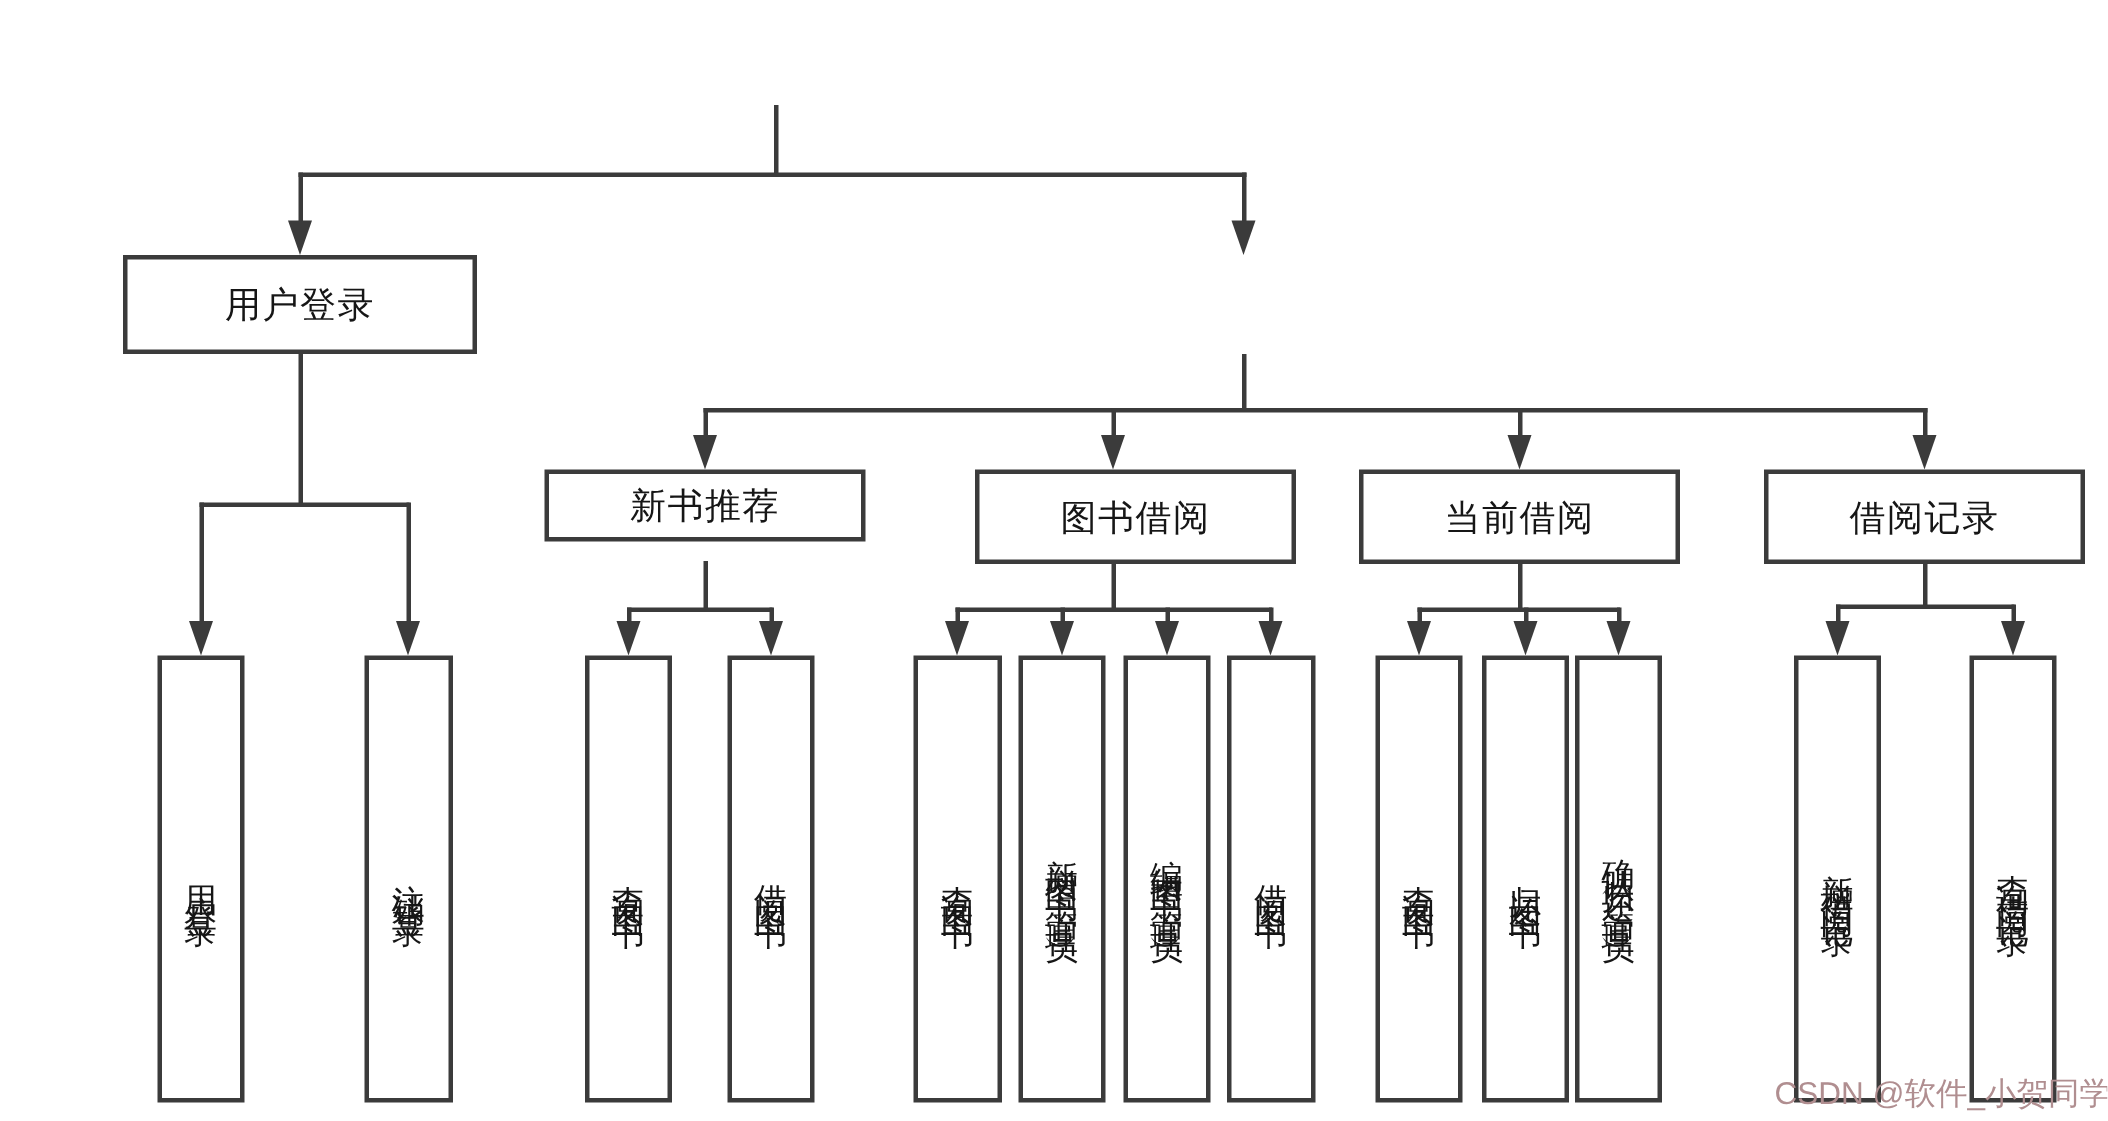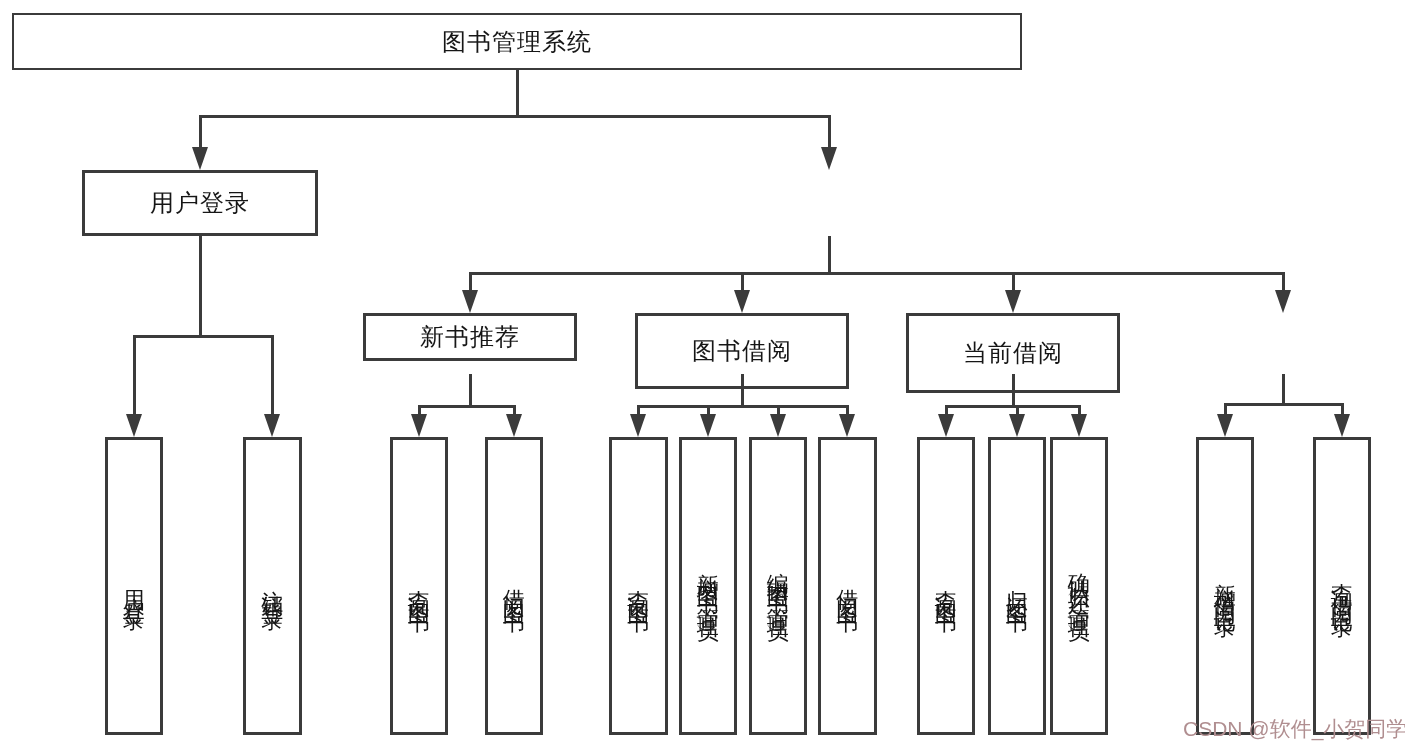--- a/index.html
+++ b/index.html
@@ -29,23 +29,20 @@
   .watermark{
     position:absolute;left:1183px;top:715px;z-index:5;
     font-size:21px;color:var(--wm,#b08e90);white-space:nowrap;
   }
 </style>
 </head>
 <body>
 
 <div class="stage">
 
-  <div class="box root-box" style="left:12px;top:13px;width:1010px;height:57px">
-    <span class="hlabel">图书管理系统</span>
-  </div>
 
   <div class="vl" style="left:516px;top:70px;height:47px"></div>
   <div class="hl" style="left:199px;top:115px;width:632px"></div>
   <div class="vl" style="left:199px;top:115px;height:33px"></div>
   <div class="ah" style="left:192px;top:147px"></div>
   <div class="vl" style="left:828px;top:115px;height:33px"></div>
   <div class="ah" style="left:821px;top:147px"></div>
 
   <div class="box" style="left:82px;top:170px;width:236px;height:66px">
     <span class="hlabel">用户登录</span>
@@ -65,25 +62,28 @@
   <div class="vl" style="left:741px;top:272px;height:19px"></div>
   <div class="ah" style="left:734px;top:290px"></div>
   <div class="vl" style="left:1012px;top:272px;height:19px"></div>
   <div class="ah" style="left:1005px;top:290px"></div>
   <div class="vl" style="left:1282px;top:272px;height:19px"></div>
   <div class="ah" style="left:1275px;top:290px"></div>
 
   <div class="box" style="left:363px;top:313px;width:214px;height:48px">
     <span class="hlabel">新书推荐</span>
   </div>
-  <div class="box" style="left:635px;top:313px;width:214px;height:76px">
+  <div class="box" style="left:650px;top:313px;width:214px;height:63px">
     <span class="hlabel">图书借阅</span>
   </div>
-  <div class="box" style="left:906px;top:313px;width:214px;height:80px">
+  <div class="box" style="left:906px;top:313px;width:214px;height:63px">
     <span class="hlabel">当前借阅</span>
+  </div>
+  <div class="box" style="left:1176px;top:313px;width:214px;height:63px">
+    <span class="hlabel">借阅记录</span>
   </div>
 
   <div class="vl" style="left:469px;top:374px;height:33px"></div>
   <div class="vl" style="left:741px;top:374px;height:33px"></div>
   <div class="vl" style="left:1012px;top:374px;height:33px"></div>
   <div class="vl" style="left:1282px;top:374px;height:31px"></div>
 
   <div class="hl" style="left:418px;top:405px;width:97px"></div>
   <div class="vl" style="left:418px;top:405px;height:11px"></div>
   <div class="ah" style="left:411px;top:414px"></div>

